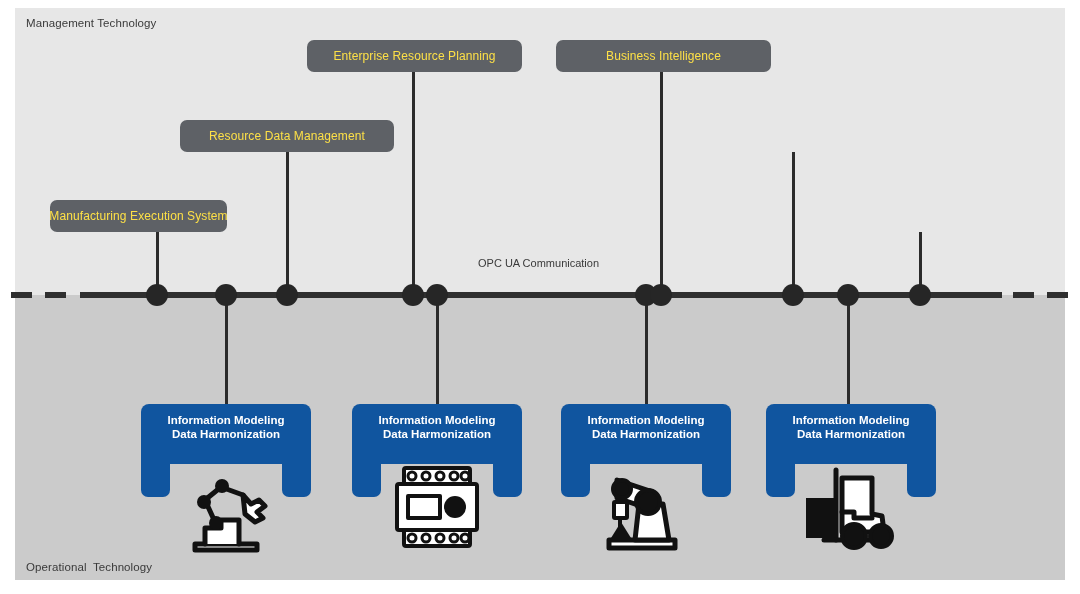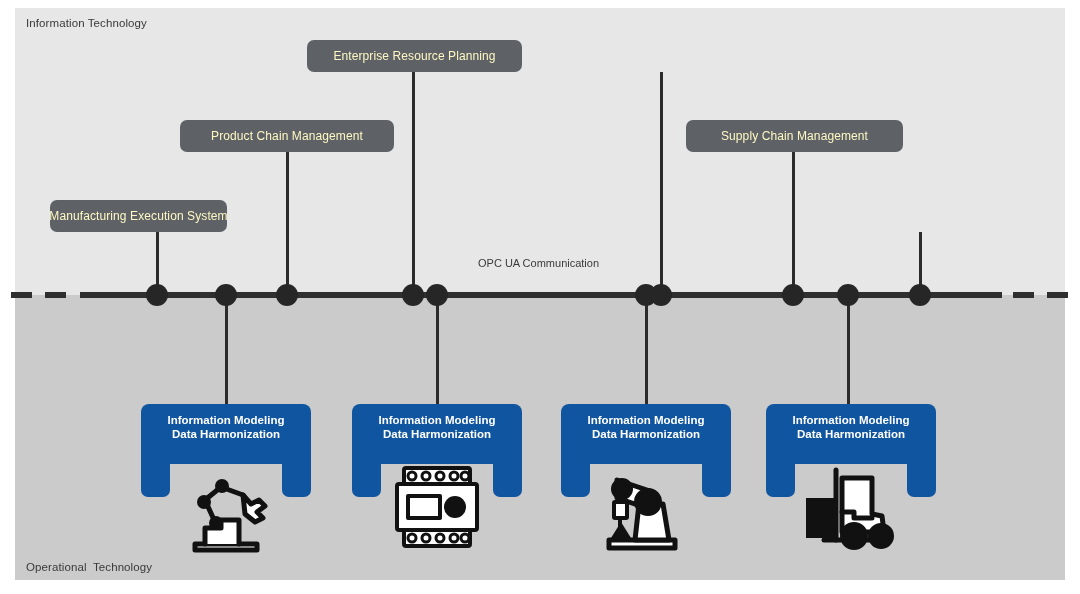--- a/index.html
+++ b/index.html
@@ -24,21 +24,21 @@
 
   
   .vline{position:absolute;width:3px;background:#2b2b2b;}
 
   
   .node{position:absolute;width:22px;height:22px;border-radius:50%;background:#262626;top:284px;}
 
   
   .it-box{
     position:absolute;background:#5e6166;border-radius:7px;
-    color:#fef9c3;font-size:12px;line-height:1;
+    color:#fde047;font-size:12px;line-height:1;
     display:flex;align-items:center;justify-content:center;
     height:32px;white-space:nowrap;padding:0 14px;box-sizing:border-box;
     letter-spacing:.1px;
   }
 
   
   #opc-label{position:absolute;left:478px;top:257px;font-size:11px;color:#3a3a3a;white-space:nowrap;}
 
   
   .arch{position:absolute;width:170px;height:93px;}
@@ -56,21 +56,21 @@
   .arch-icon svg{display:block;}
 </style>
 </head>
 <body>
 
 <div id="stage">
 
   <div class="zone" id="it-zone"></div>
   <div class="zone" id="ot-zone"></div>
 
-  <div class="zone-label" id="it-label">Information Technology</div>
+  <div class="zone-label" id="it-label">Management Technology</div>
   <div class="zone-label" id="ot-label">Operational  Technology</div>
 
   <div class="bus-dash" style="left:11px;width:21px;"></div>
   <div class="bus-dash" style="left:45px;width:21px;"></div>
   <div class="bus-dash" style="left:80px;width:78px;"></div>
 
   <div id="bus"></div>
 
   <div class="bus-dash" style="left:923px;width:79px;"></div>
   <div class="bus-dash" style="left:1013px;width:21px;"></div>
@@ -99,31 +99,31 @@
   <div class="node" style="left:650px;"></div>
   <div class="node" style="left:782px;"></div>
   <div class="node" style="left:837px;"></div>
   <div class="node" style="left:909px;"></div>
 
   <div class="it-box" style="left:50px;top:200px;width:177px;">
     <span>Manufacturing Execution System</span>
   </div>
 
   <div class="it-box" style="left:180px;top:120px;width:214px;">
-    <span>Product Chain Management</span>
+    <span>Resource Data Management</span>
   </div>
 
   <div class="it-box" style="left:307px;top:40px;width:215px;">
     <span>Enterprise Resource Planning</span>
   </div>
 
-
-  <div class="it-box" style="left:686px;top:120px;width:217px;">
-    <span>Supply Chain Management</span>
-  </div>
+  <div class="it-box" style="left:556px;top:40px;width:215px;">
+    <span>Business Intelligence</span>
+  </div>
+
 
 
   <div class="arch" style="left:141px;top:404px;">
     <div class="arch-top">
       <div>Information Modeling</div>
       <div>Data Harmonization</div>
     </div>
     <div class="leg leg-l"></div>
     <div class="leg leg-r"></div>
   </div>

